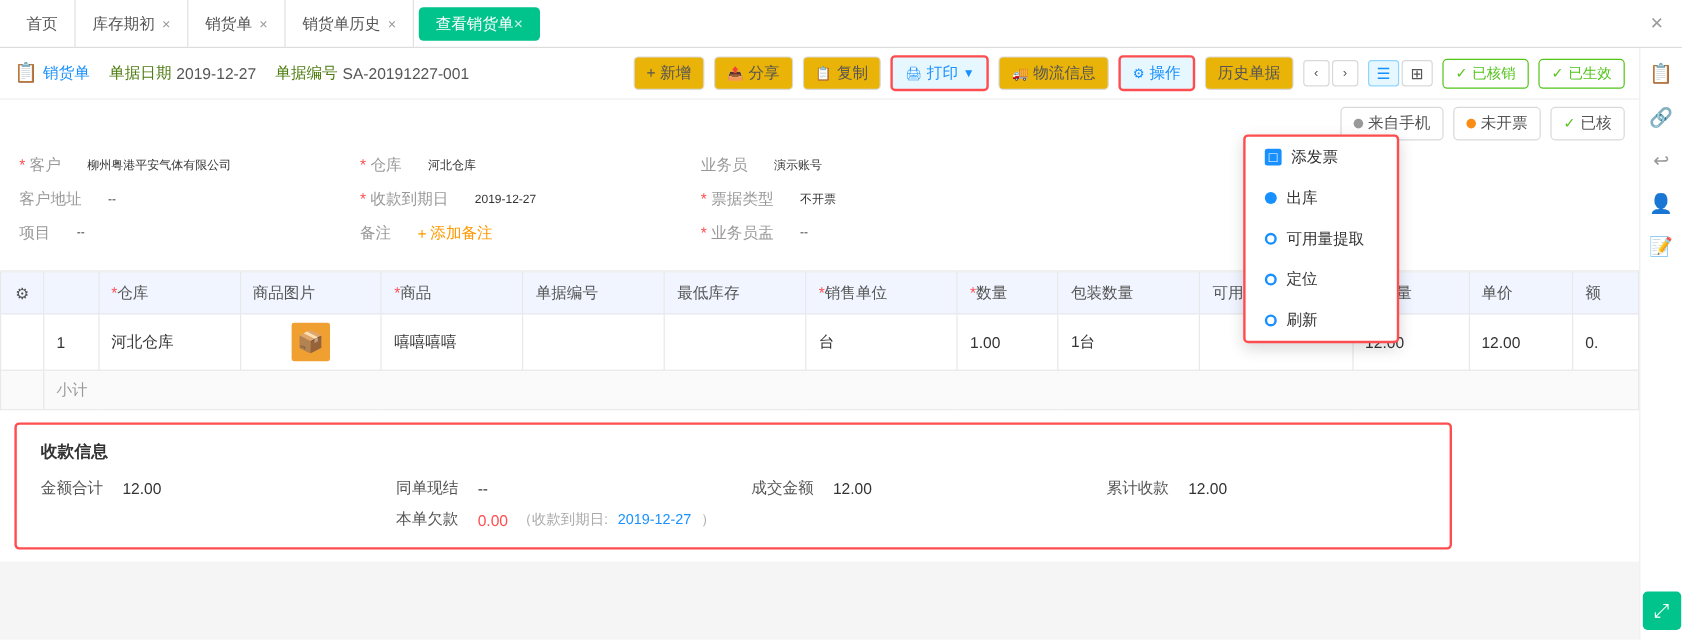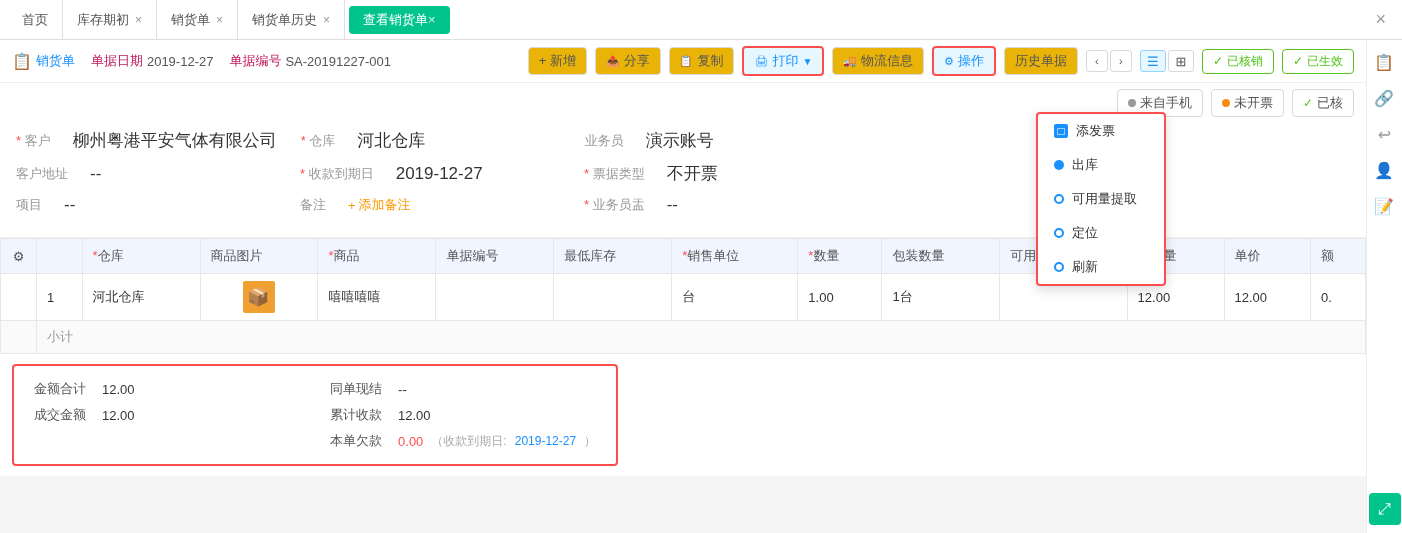--- a/index.html
+++ b/index.html
@@ -24,33 +24,33 @@
     .main-content { background: #fff; margin: 0; }
 
     
     .toolbar {
       display: flex; align-items: center; padding: 6px 12px; border-bottom: 1px solid #eee;
       gap: 12px; flex-wrap: wrap;
     }
     .doc-info { display: flex; align-items: center; gap: 16px; flex: 1; }
     .doc-type-badge { display: flex; align-items: center; gap: 4px; color: #1890ff; font-size: 13px; font-weight: 500; }
     .doc-info-item { display: flex; align-items: center; gap: 4px; font-size: 13px; color: #555; }
-    .doc-info-label { color: #be185d; }
+    .doc-info-label { color: #4d7c0f; }
     .toolbar-actions { display: flex; align-items: center; gap: 8px; }
     .btn { display: flex; align-items: center; gap: 4px; padding: 4px 10px; border: 1px solid #d9d9d9; border-radius: 4px; cursor: pointer; font-size: 13px; background: #eab308; color: #555; white-space: nowrap; }
     .btn-active { background: #e6f7ff; border-color: #91d5ff; color: #1890ff; border: 2px solid #ff4d4f; }
     .btn-check { background: #fff; border: 1px solid #52c41a; color: #52c41a; border-radius: 4px; padding: 3px 10px; font-size: 12px; cursor: pointer; display: flex; align-items: center; gap: 4px; white-space: nowrap; }
 
     
     .form-area { padding: 12px 16px; border-bottom: 1px solid #f0f0f0; }
     .form-row { display: flex; align-items: center; margin-bottom: 10px; gap: 24px; }
     .form-field { display: flex; align-items: center; gap: 22px; min-width: 260px; }
     .form-label { color: #999; font-size: 13px; white-space: nowrap; }
     .form-label.required::before { content: '* '; color: #ff4d4f; }
-    .form-value { color: #333; font-size: 17px; }
+    .form-value { color: #333; font-size: 10px; }
     .add-note { color: #ff9900; cursor: pointer; font-size: 13px; display: flex; align-items: center; gap: 3px; }
 
     
     .action-row { display: flex; align-items: center; padding: 6px 12px 0 12px; gap: 8px; justify-content: flex-end; }
     .action-btn { display: flex; align-items: center; gap: 4px; padding: 4px 10px; border: 1px solid #d9d9d9; border-radius: 4px; cursor: pointer; font-size: 13px; background: #fff; color: #555; }
     .action-btn .dot { width: 8px; height: 8px; border-radius: 50%; display: inline-block; }
     .dot-gray { background: #999; }
     .dot-orange { background: #fa8c16; }
 
     
@@ -61,21 +61,21 @@
     td { padding: 7px 10px; border: 1px solid #e8e8e8; color: #333; white-space: nowrap; }
     .subtotal-row td { background: #fafafa; color: #999; }
     .gear-col { width: 36px; text-align: center; }
 
     
     .summary-box {
       border: 2px solid #ff4d4f; border-radius: 4px; padding: 14px 20px;
       margin: 10px 12px; display: inline-block; min-width: 520px; background: #fff;
     }
     .summary-title { font-weight: bold; font-size: 14px; margin-bottom: 12px; }
-    .summary-grid { display: grid; grid-template-columns: 1fr 1fr; gap: 8px 30px; }
+    .summary-grid { display: grid; grid-template-columns: 1fr 1fr 1fr 1fr; gap: 8px 30px; }
     .summary-item { display: flex; align-items: center; gap: 8px; }
     .summary-label { color: #555; white-space: nowrap; min-width: 60px; }
     .summary-value { color: #333; font-weight: 500; }
     .summary-value.red { color: #ff4d4f; }
 
     
     .dropdown-menu {
       position: absolute; background: #fff; border: 1px solid #e8e8e8; border-radius: 4px;
       box-shadow: 0 4px 12px rgba(0,0,0,0.15); z-index: 100;
       top: 72px; right: 200px; min-width: 130px;
@@ -310,20 +310,21 @@
             <tr class="subtotal-row">
               <td></td>
               <td colspan="13">小计</td>
             </tr>
           </tbody>
         </table>
       </div>
 
       
       <div class="summary-box">
+        <div class="summary-title">收款信息</div>
         <div class="summary-grid">
           <div class="summary-item">
             <span class="summary-label">金额合计</span>
             <span class="summary-value">12.00</span>
           </div>
           <div class="summary-item">
             <span class="summary-label">同单现结</span>
             <span class="summary-value">--</span>
           </div>
           <div class="summary-item">

